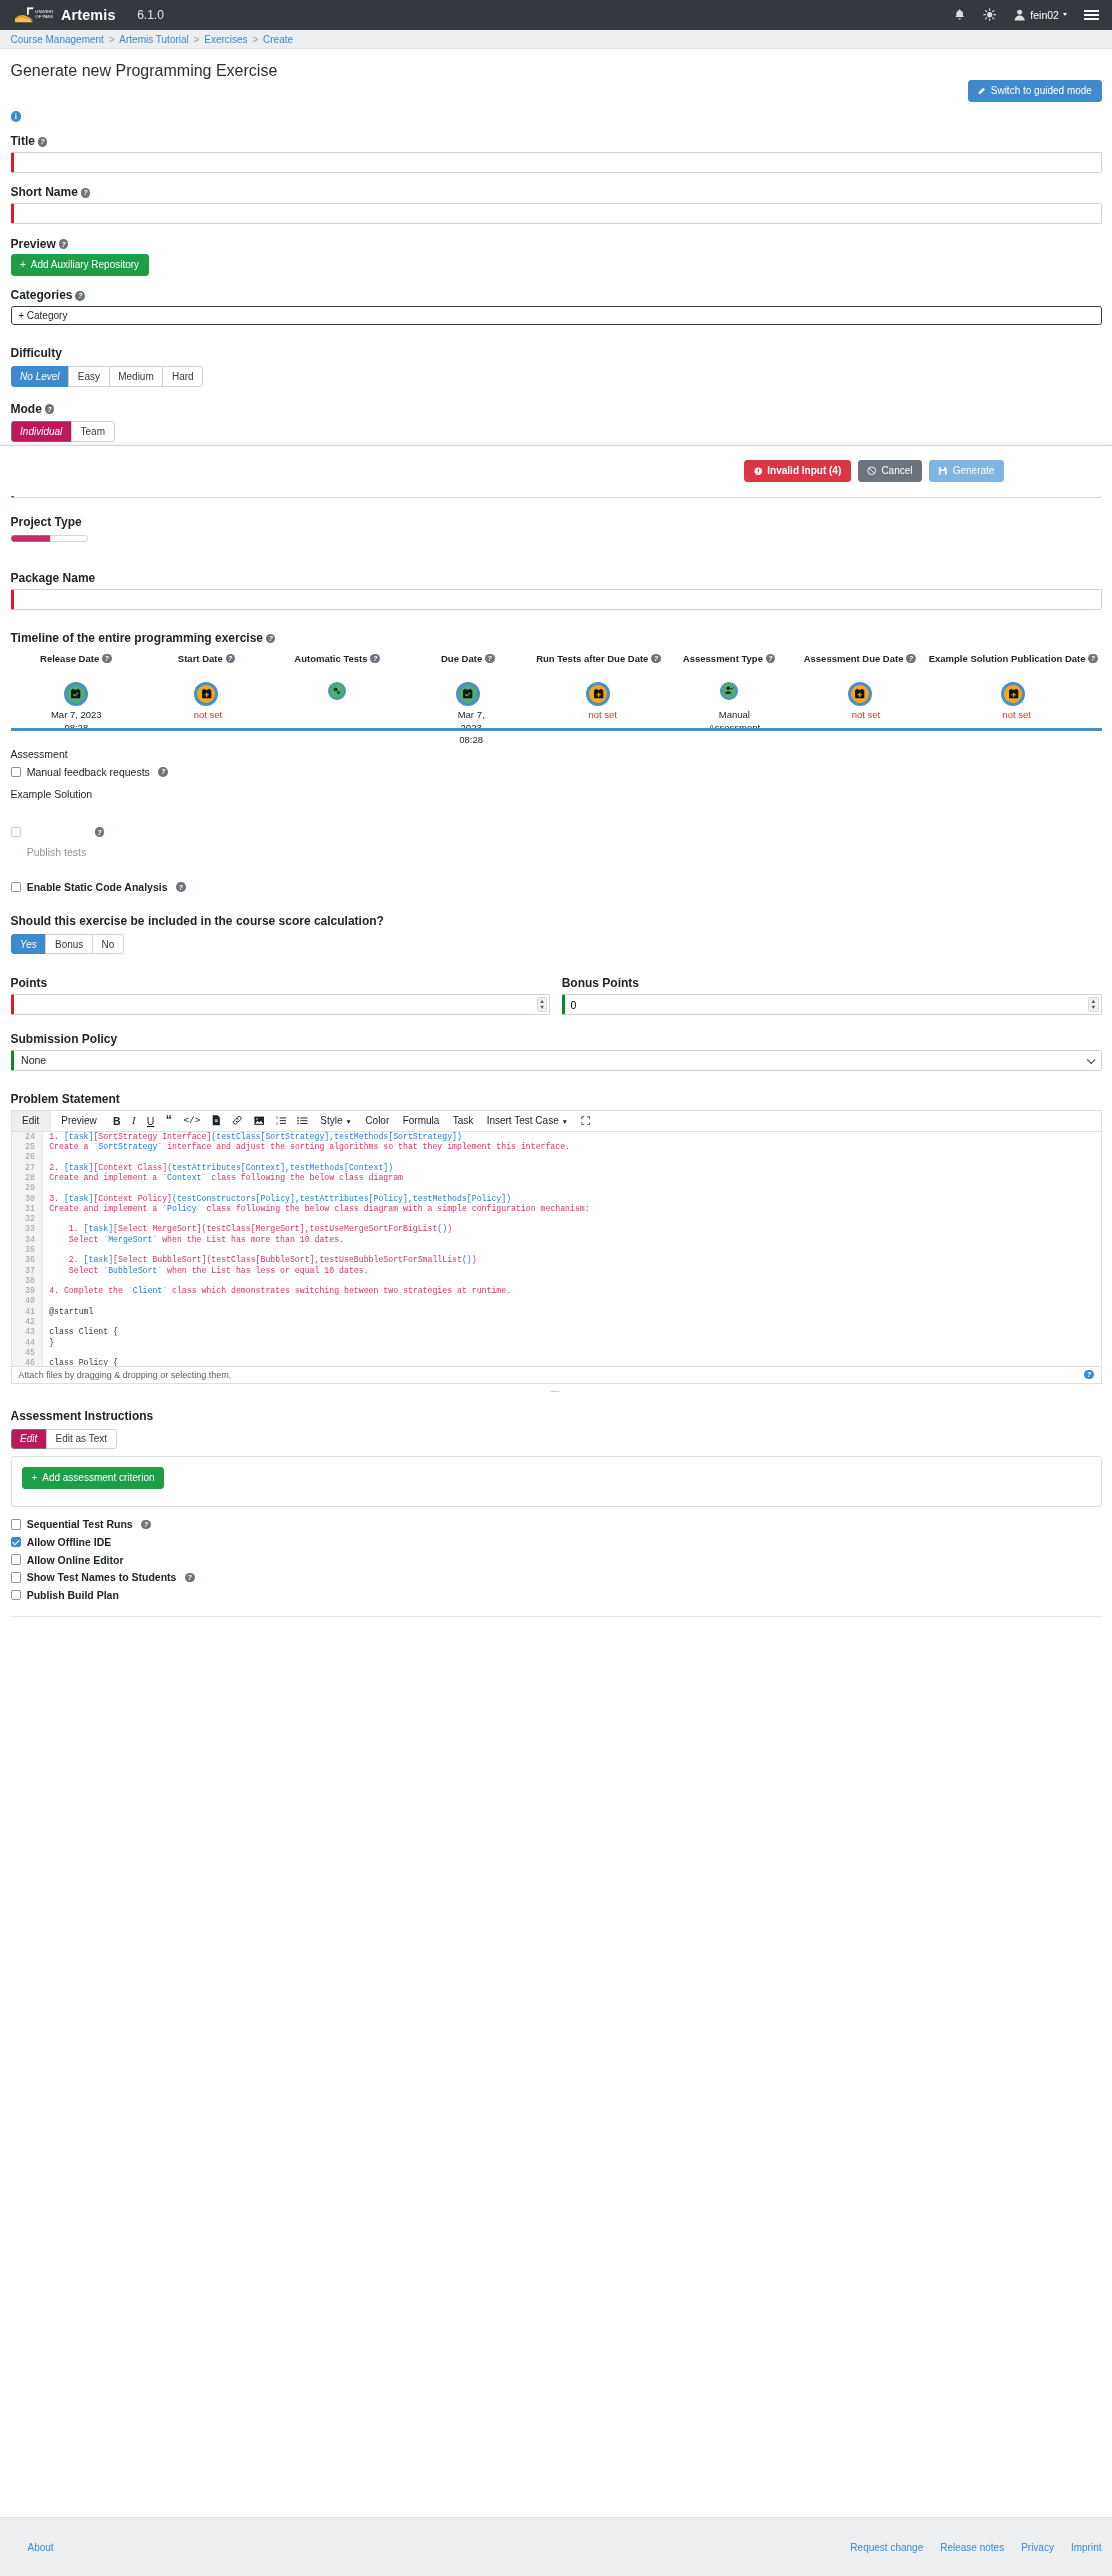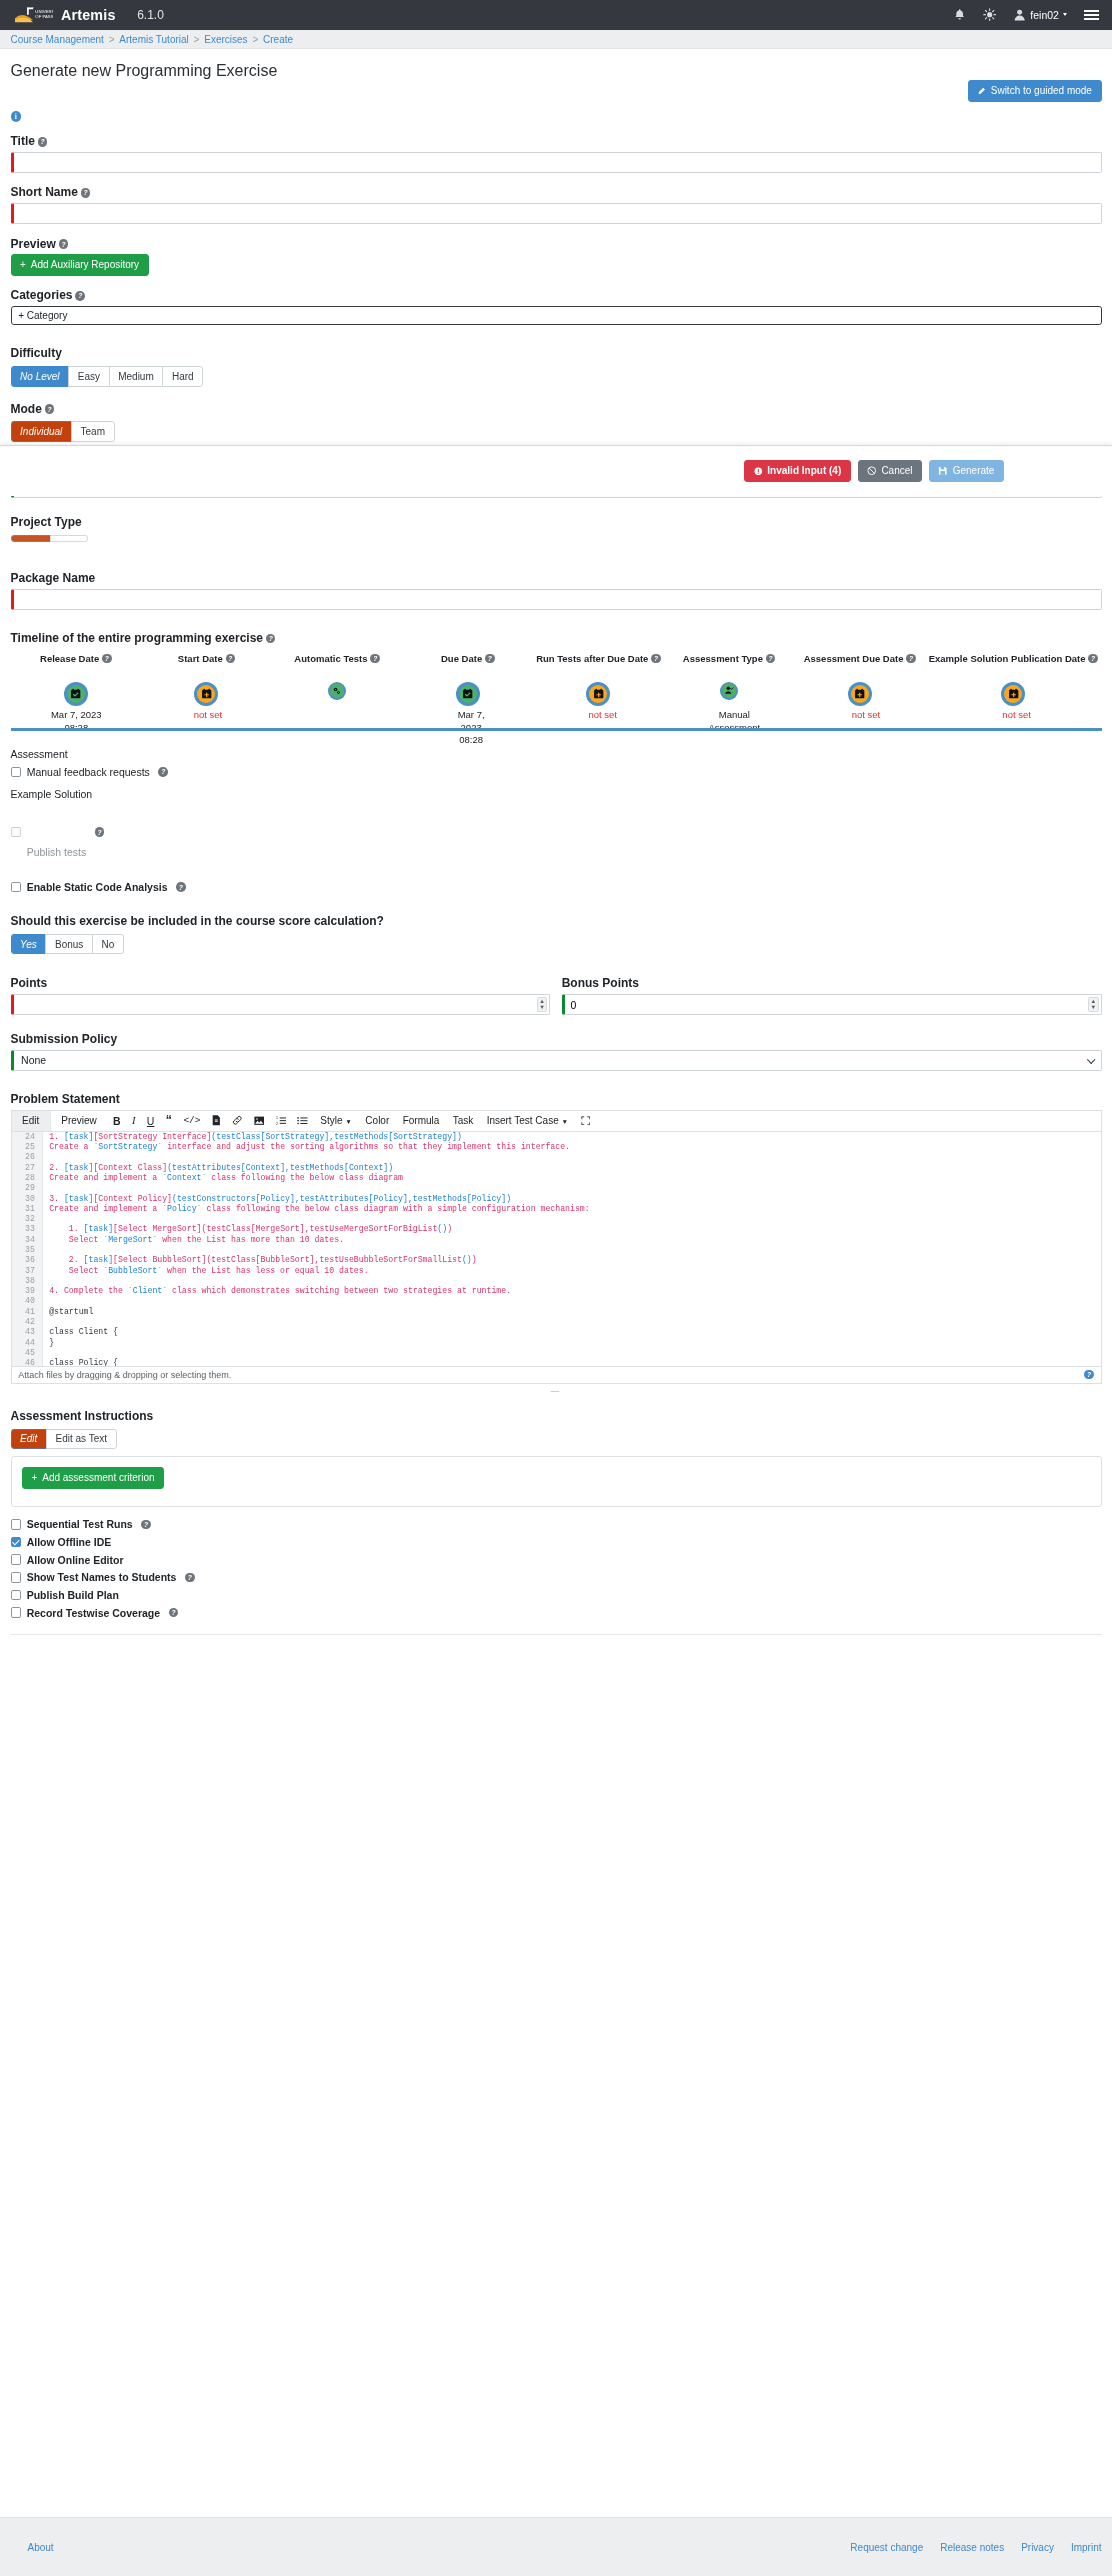--- a/index.html
+++ b/index.html
@@ -79,21 +79,21 @@
 
   .group { display:inline-flex; margin-top:1.9px; }
   .group .gbtn {
     border:1px solid #ced4da; background:#fff; color:#343a40;
     font-size:10px; padding:3.8px 8.6px; cursor:pointer; line-height:1.1;
     margin-right:-1px;
   }
   .group .gbtn:first-child { border-radius:2.9px 0 0 2.9px;font-style:italic; }
   .group .gbtn:last-child  { border-radius:0 2.9px 2.9px 0; margin-right:0; }
   .group .gbtn.active-blue { background:#3e8acc; border-color:#3e8acc; color:#fff; }
-  .group .gbtn.active-grey { background:#c2410c; border-color:#6c757d; color:#fff; }
+  .group .gbtn.active-grey { background:#be185d; border-color:#6c757d; color:#fff; }
 
   .selectbox {
     width:100%; height:21px; border:1px solid #ced4da; border-radius:1.9px;
     display:flex; align-items:center; padding:0 7.6px; font-size:10.5px; background:#fff;
     position:relative;
   }
   .selectbox .chev {
     margin-left:auto; width:5.7px;height:5.7px;border-right:1.3px solid #343a40;
     border-bottom:1.3px solid #343a40; transform:rotate(45deg) translateY(-1.9px);
   }
@@ -658,25 +658,20 @@
     </div>
     <div class="cbrow">
       <span class="cb"></span>
       <span class="lbl bold">Show Test Names to Students</span>
       <i class="q">?</i>
     </div>
     <div class="cbrow">
       <span class="cb"></span>
       <span class="lbl bold">Publish Build Plan</span>
     </div>
-    <div class="cbrow">
-      <span class="cb"></span>
-      <span class="lbl bold">Record Testwise Coverage</span>
-      <i class="q">?</i>
-    </div>
   </div>
   <hr class="sep">
 </div>
 
 <div class="action-bar">
   <span class="btn btn-danger">
     <svg width="8.6" height="8.6" viewBox="0 0 16 16">
         <circle cx="8" cy="8" r="7" fill="#fff"></circle>
         <rect x="7" y="3.6" width="2" height="6" fill="#dc3545"></rect>
         <rect x="7" y="10.6" width="2" height="2" fill="#dc3545"></rect>

